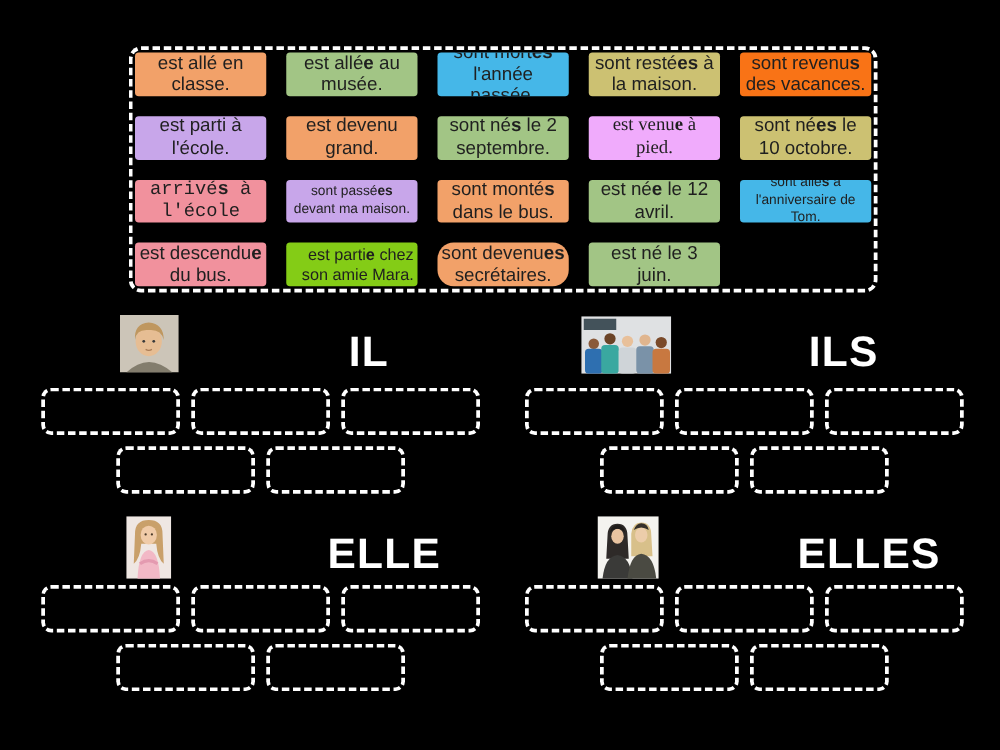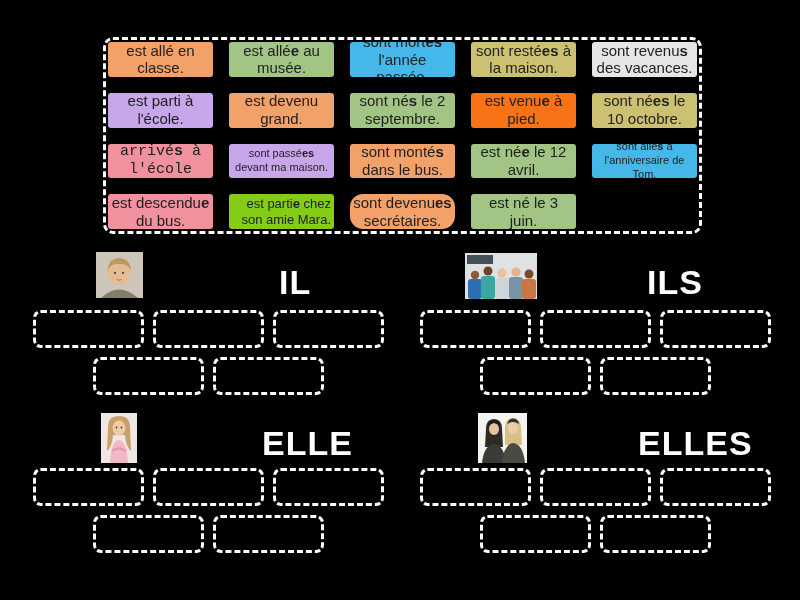--- a/index.html
+++ b/index.html
@@ -64,33 +64,33 @@
       </div>
       <div class="card normal" style="background: rgb(162, 197, 133);">
         <span><span>est allé</span><b>e</b><span> au musée.</span></span>
       </div>
       <div class="card normal" style="background: rgb(69, 183, 232);">
         <span><span>sont mort</span><b>es</b><span> l'année passée.</span></span>
       </div>
       <div class="card normal" style="background: rgb(204, 193, 114);">
         <span><span>sont resté</span><b>es</b><span> à la maison.</span></span>
       </div>
-      <div class="card normal" style="background: #e5e5e5; justify-content: flex-end;">
+      <div class="card normal" style="background: #f97316; justify-content: flex-end;">
         <span><span>sont revenu</span><b>s</b><span> des vacances.</span></span>
       </div>
       <div class="card normal" style="background: rgb(200, 166, 234);">
         <span><span>est parti à l'école.</span></span>
       </div>
       <div class="card normal" style="background: rgb(242, 161, 105);">
         <span><span>est devenu grand.</span></span>
       </div>
       <div class="card normal" style="background: rgb(162, 197, 133);">
         <span><span>sont né</span><b>s</b><span> le 2 septembre.</span></span>
       </div>
-      <div class="card normal" style="background: #f97316;">
+      <div class="card normal" style="background: #f0abfc; font-family: Liberation Serif, serif;">
         <span><span>est venu</span><b>e</b><span> à pied.</span></span>
       </div>
       <div class="card normal" style="background: rgb(204, 193, 114);">
         <span><span>sont né</span><b>es</b><span> le 10 octobre.</span></span>
       </div>
       <div class="card normal" style="background: rgb(241, 145, 157); font-family: Liberation Mono, monospace;">
         <span><span>sont arrivé</span><b>s</b><span> à l'école tard.</span></span>
       </div>
       <div class="card small" style="background: rgb(200, 166, 234);">
         <span><span>sont passé</span><b>es</b><span> devant ma maison.</span></span>

